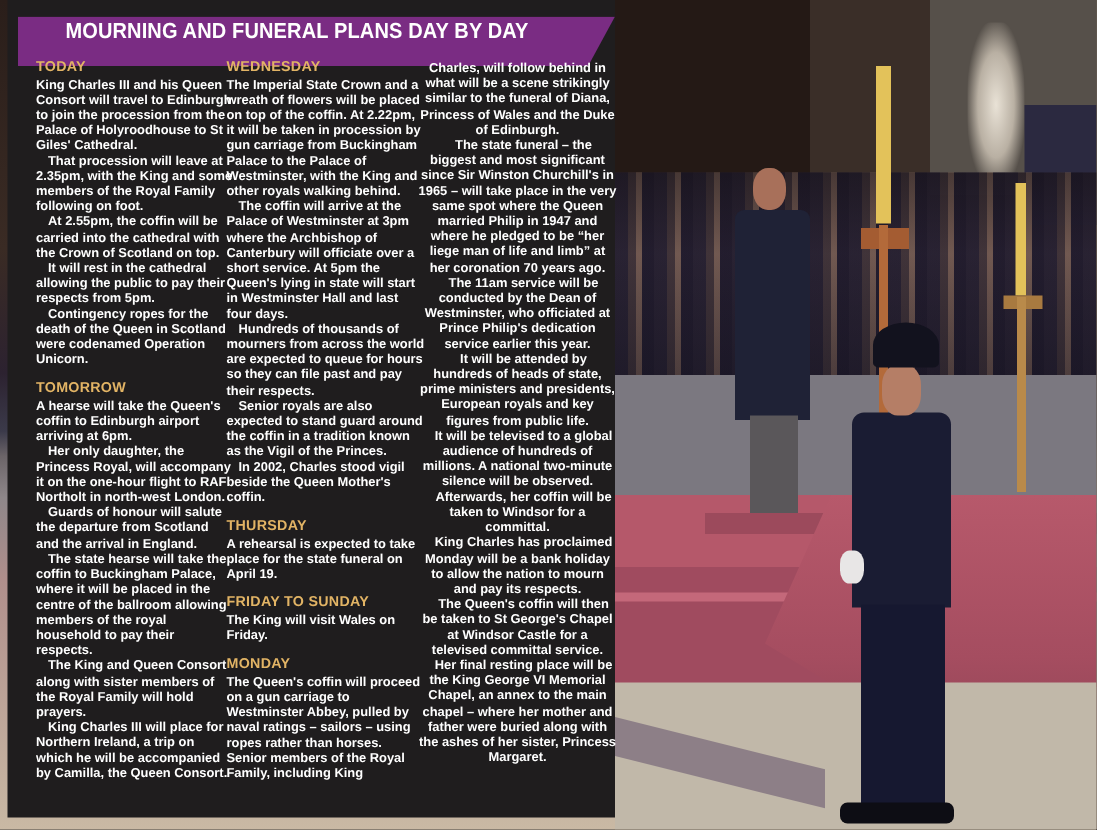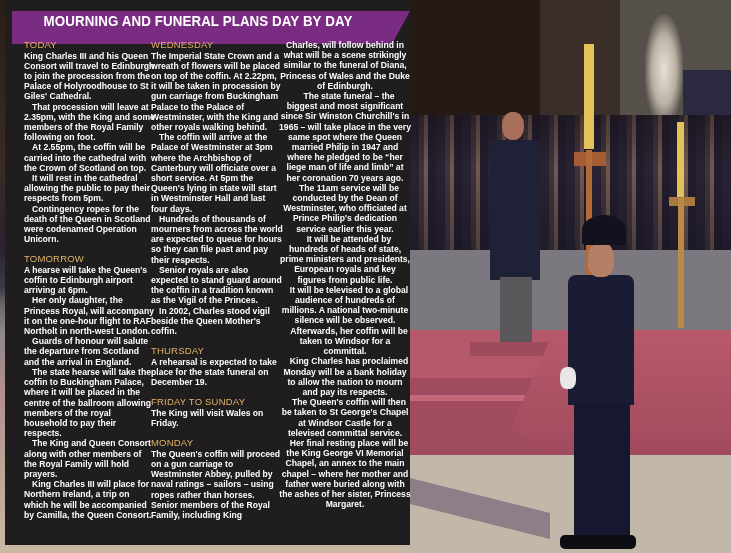--- a/index.html
+++ b/index.html
@@ -71,21 +71,21 @@
   }
   .col {
     position: absolute; top: 40px; width: 132px;
     color: #ffffff; font-weight: 700; font-size: 8.6px; line-height: 10.2px;
     font-family: "Liberation Sans", sans-serif;
   }
   .col-1 { left: 24px; }
   .col-2 { left: 151px; }
   .col-3 { left: 279px; text-align: center; }
   .section-head {
-    color: #e2b465; font-weight: 400; font-size: 9.5px; line-height: 10.5px;
+    color: #e2b465; font-weight: 700; font-size: 9.5px; line-height: 10.5px;
     letter-spacing: 0.2px; text-transform: uppercase; margin: 0;
     font-family: "Liberation Sans", sans-serif;
   }
   .section { margin: 0 0 10px 0; }
   .para { margin: 0; }
   .para.indent { text-indent: 8px; }
 </style>
 </head>
 <body>
 
@@ -140,37 +140,37 @@
     <p class="para indent">At 2.55pm, the coffin will be carried into the cathedral with the Crown of Scotland on top.</p>
     <p class="para indent">It will rest in the cathedral allowing the public to pay their respects from 5pm.</p>
     <p class="para indent">Contingency ropes for the death of the Queen in Scotland were codenamed Operation Unicorn.</p>
   </div>
   <div class="section">
     <h3 class="section-head">TOMORROW</h3>
     <p class="para">A hearse will take the Queen's coffin to Edinburgh airport arriving at 6pm.</p>
     <p class="para indent">Her only daughter, the Princess Royal, will accompany it on the one-hour flight to RAF Northolt in north-west London.</p>
     <p class="para indent">Guards of honour will salute the departure from Scotland and the arrival in England.</p>
     <p class="para indent">The state hearse will take the coffin to Buckingham Palace, where it will be placed in the centre of the ballroom allowing members of the royal household to pay their respects.</p>
-    <p class="para indent">The King and Queen Consort along with other members of the Royal Family will hold prayers.</p>
+    <p class="para indent">The King and Queen Consort along with sister members of the Royal Family will hold prayers.</p>
     <p class="para indent">King Charles III will place for Northern Ireland, a trip on which he will be accompanied by Camilla, the Queen Consort.</p>
   </div>
 </div>
 
 <div class="col col-2">
   <div class="section">
     <h3 class="section-head">WEDNESDAY</h3>
     <p class="para">The Imperial State Crown and a wreath of flowers will be placed on top of the coffin. At 2.22pm, it will be taken in procession by gun carriage from Buckingham Palace to the Palace of Westminster, with the King and other royals walking behind.</p>
     <p class="para indent">The coffin will arrive at the Palace of Westminster at 3pm where the Archbishop of Canterbury will officiate over a short service. At 5pm the Queen's lying in state will start in Westminster Hall and last four days.</p>
     <p class="para indent">Hundreds of thousands of mourners from across the world are expected to queue for hours so they can file past and pay their respects.</p>
     <p class="para indent">Senior royals are also expected to stand guard around the coffin in a tradition known as the Vigil of the Princes.</p>
     <p class="para indent">In 2002, Charles stood vigil beside the Queen Mother's coffin.</p>
   </div>
   <div class="section">
     <h3 class="section-head">THURSDAY</h3>
-    <p class="para">A rehearsal is expected to take place for the state funeral on December 19.</p>
+    <p class="para">A rehearsal is expected to take place for the state funeral on April 19.</p>
   </div>
   <div class="section">
     <h3 class="section-head">FRIDAY TO SUNDAY</h3>
     <p class="para">The King will visit Wales on Friday.</p>
   </div>
   <div class="section">
     <h3 class="section-head">MONDAY</h3>
     <p class="para">The Queen's coffin will proceed on a gun carriage to Westminster Abbey, pulled by naval ratings – sailors – using ropes rather than horses. Senior members of the Royal Family, including King</p>
   </div>
 </div>

